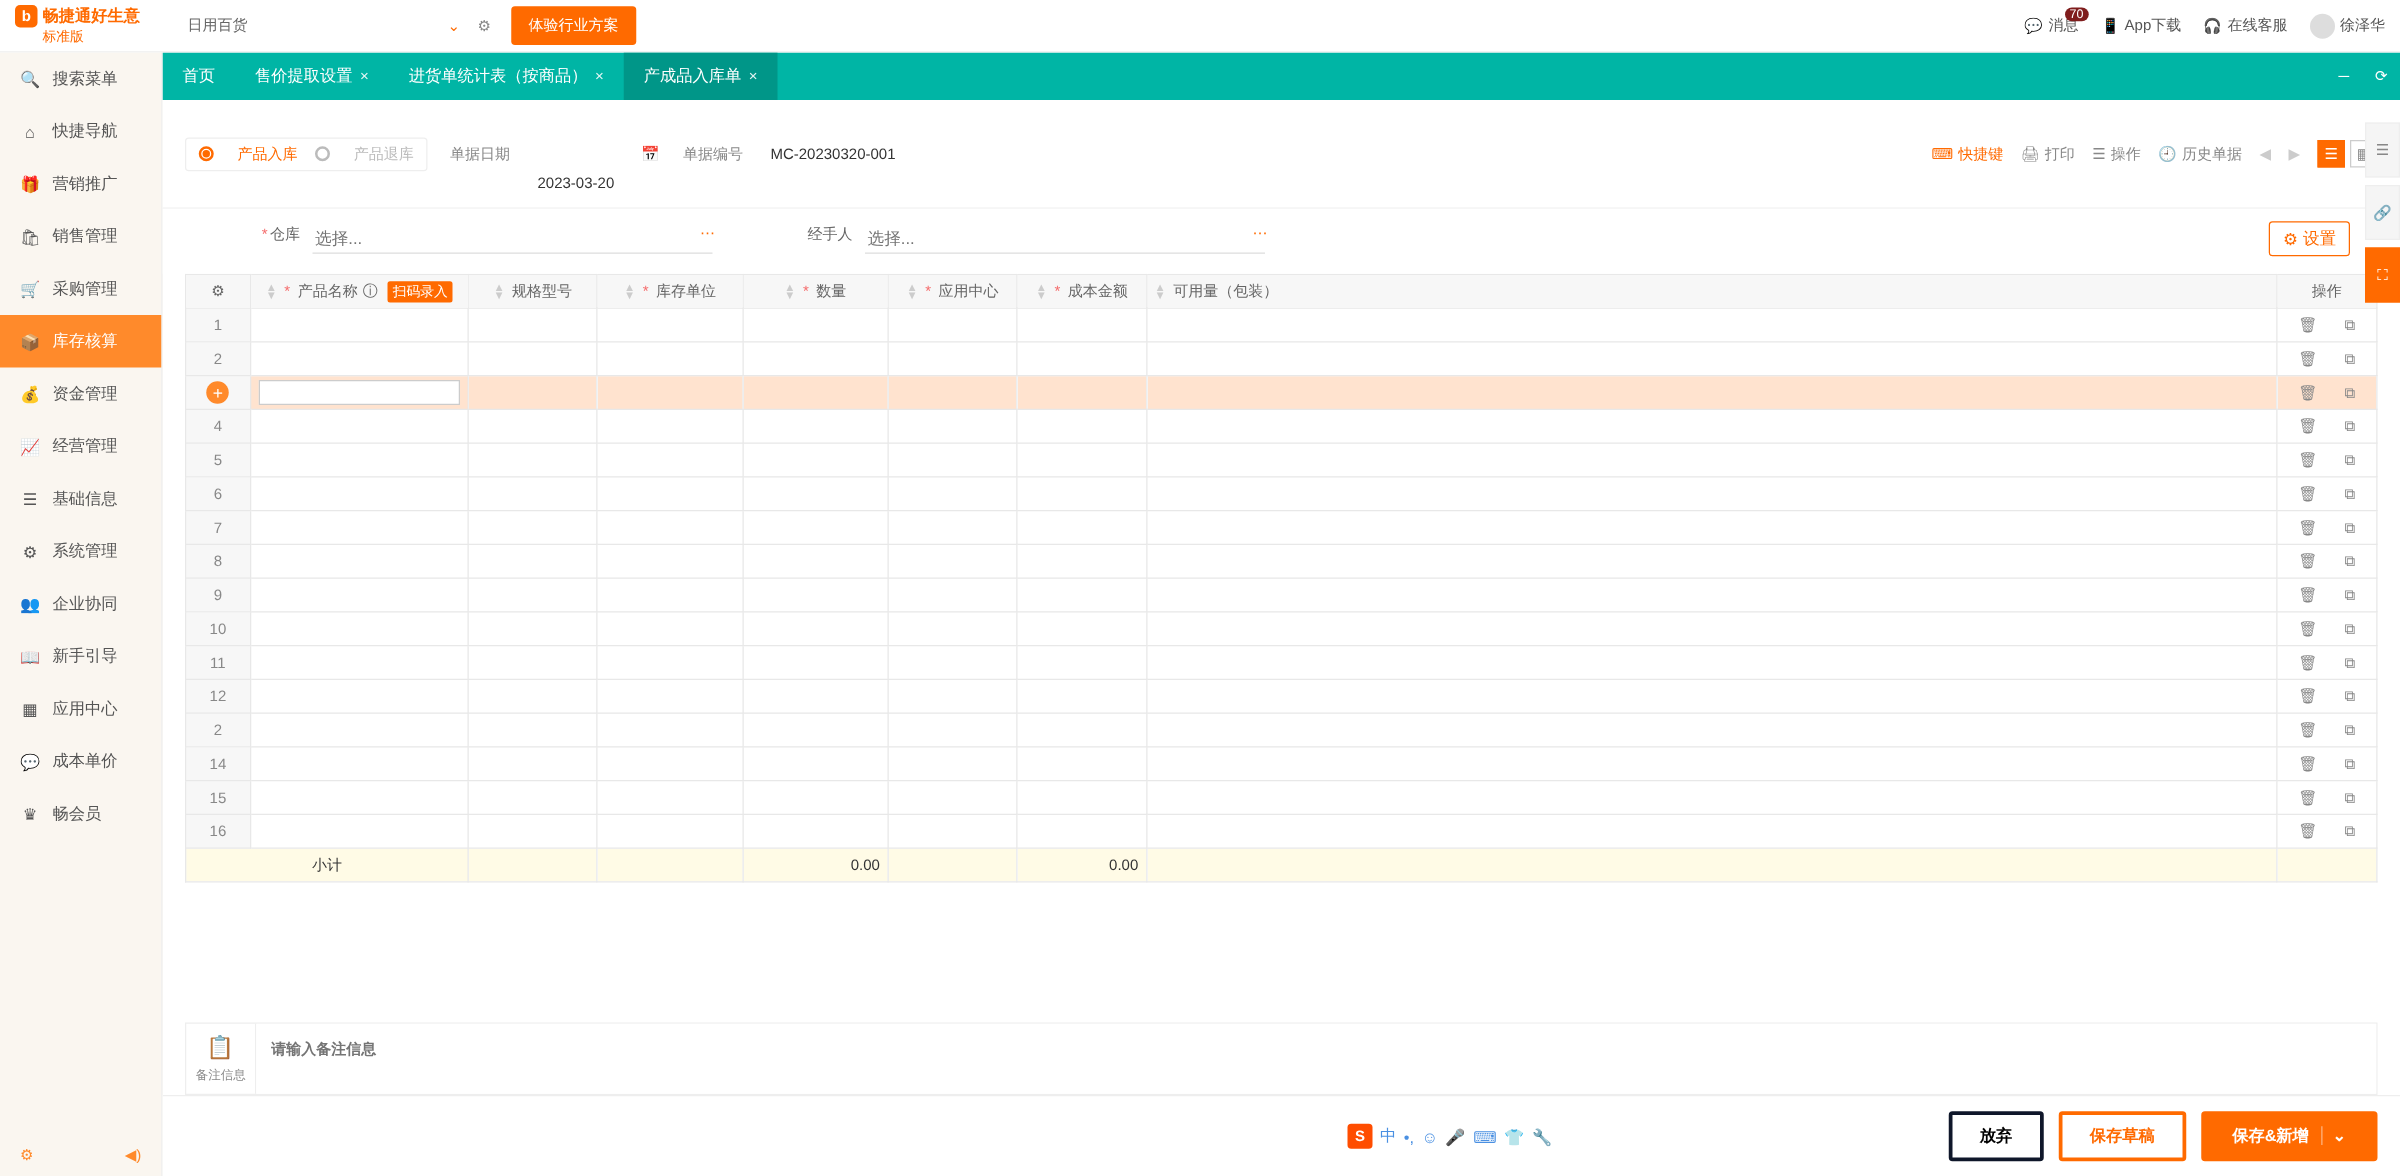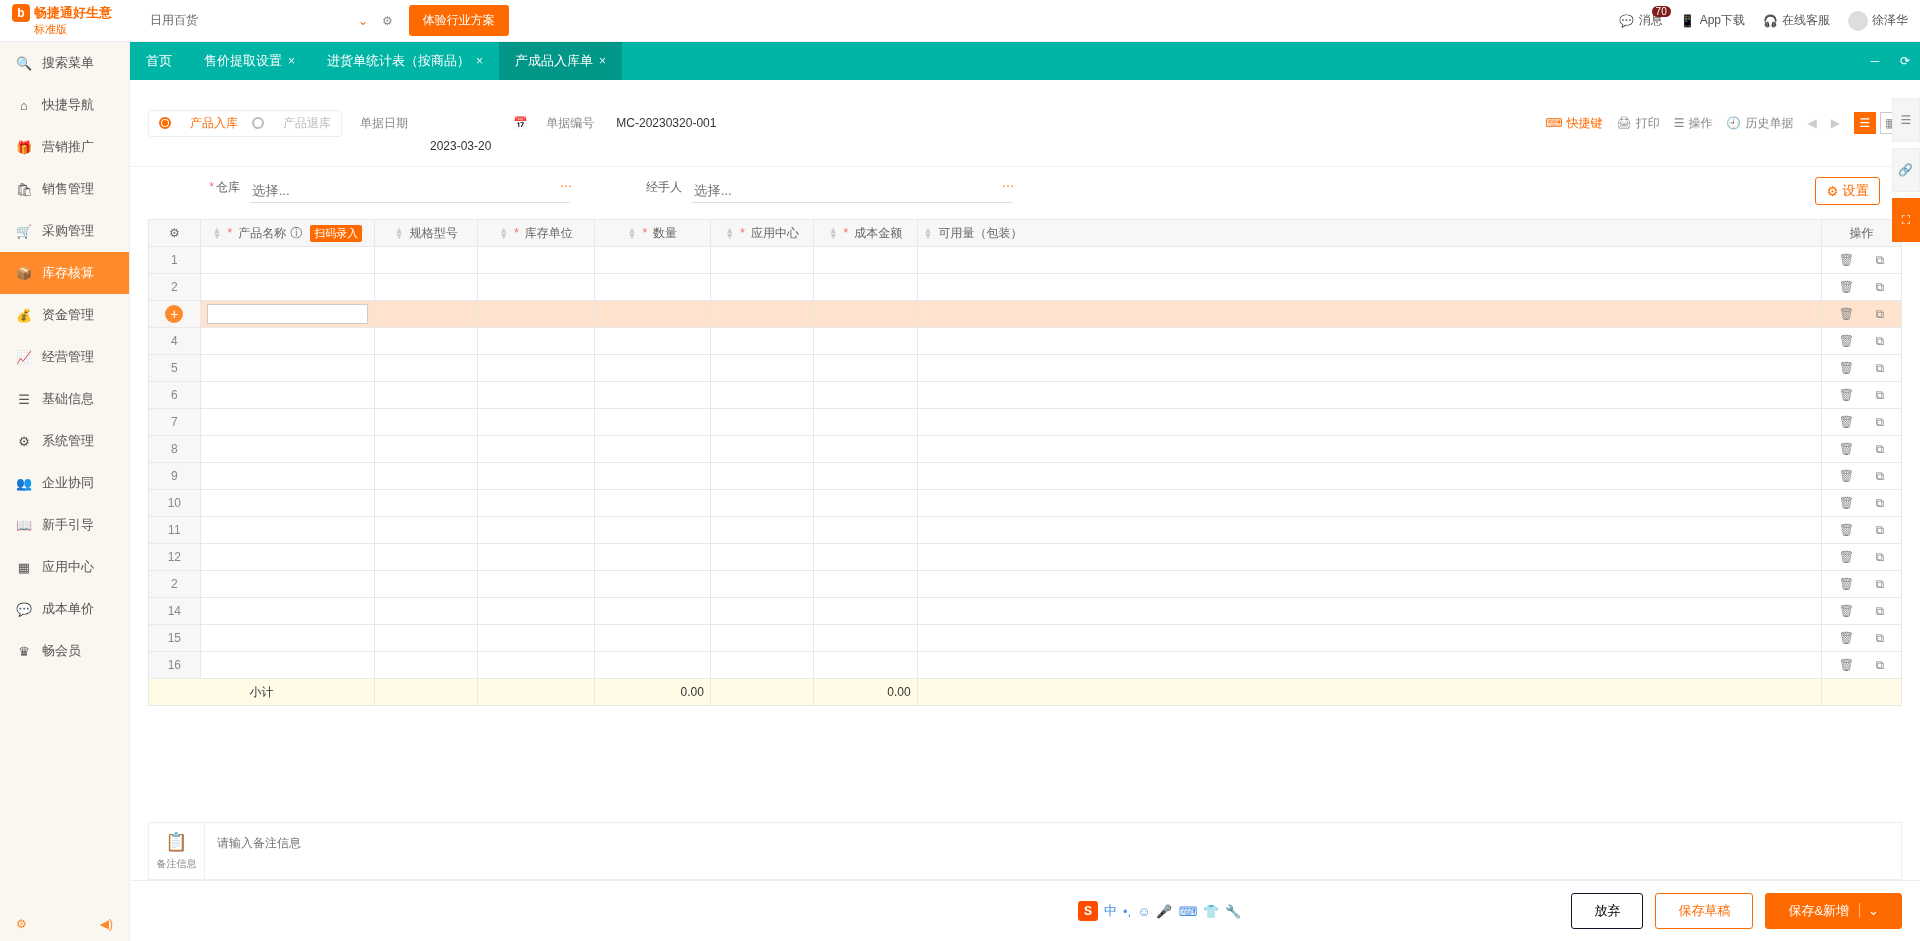--- a/index.html
+++ b/index.html
@@ -93,28 +93,28 @@
 .add-circle { width: 18px; height: 18px; border-radius: 50%; background: #ff8a2b; color: #fff; display: inline-flex; align-items: center; justify-content: center; font-size: 14px; }
 .row-active .cell-input { background: #fff; border: 1px solid #ccc; height: 20px; width: 100%; display: block; }
 .ops-icons { display: flex; justify-content: space-around; color: #888; }
 .subtotal td { background: #fffbe6; }
 
 
 .remark-wrap { display: flex; margin: 12px 18px 0; border: 1px solid #eee; }
 .remark-left { width: 56px; border-right: 1px solid #eee; display: flex; flex-direction: column; align-items: center; justify-content: center; padding: 8px 0; gap: 4px; }
 .remark-icon { color: #00b5a5; font-size: 18px; }
 .remark-label { font-size: 10px; color: #888; }
-.remark-input { flex: 1; border: none; padding: 12px; color: #701a75; font-size: 12px; resize: none; }
+.remark-input { flex: 1; border: none; padding: 12px; color: #701a75; font-size: 12px; resize: none; font-weight: bold; }
 
 
 .footer { display: flex; align-items: center; justify-content: flex-end; padding: 12px 18px; gap: 12px; border-top: 1px solid #eee; background: #fff; }
 .ime-bar { display: flex; align-items: center; gap: 6px; margin-right: auto; margin-left: 930px; }
 .ime-s { width: 20px; height: 20px; background: #ff4d00; color: #fff; border-radius: 3px; display: inline-flex; align-items: center; justify-content: center; font-weight: bold; }
 .ime-ico { color: #4a90e2; font-size: 13px; }
-.btn { border: 1px solid #0f172a; background: #fff; padding: 8px 22px; border-radius: 3px; cursor: pointer; font-size: 13px; }
+.btn { border: 3px solid #0f172a; background: #fff; padding: 8px 22px; border-radius: 3px; cursor: pointer; font-size: 13px; font-weight: bold; }
 .btn.orange-o { border-color: #ff6a00; color: #ff6a00; }
 .btn.orange { background: #ff6a00; color: #fff; border-color: #ff6a00; }
 .btn.orange .dd { margin-left: 10px; border-left: 1px solid rgba(255,255,255,.5); padding-left: 8px; }
 
 
 .right-rail { position: absolute; right: 0; top: 56px; width: 28px; display: flex; flex-direction: column; gap: 6px; }
 .right-rail span { width: 28px; height: 44px; background: #f5f5f5; border: 1px solid #eee; display: flex; align-items: center; justify-content: center; color: #888; }
 .right-rail span.active { background: #ff6a00; color: #fff; border-color: #ff6a00; }
 </style>
 </head>

